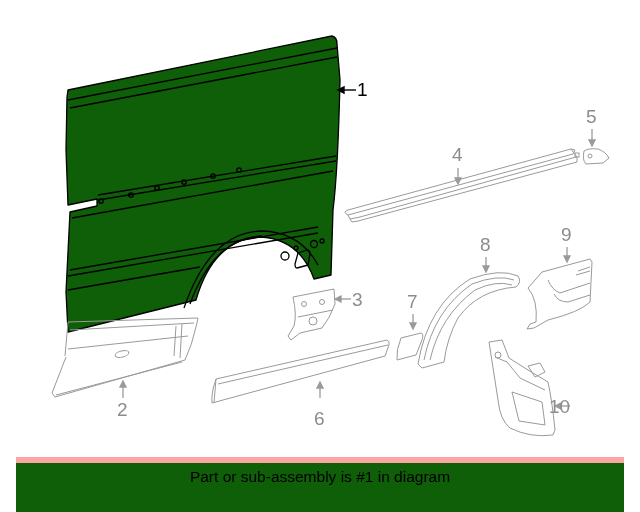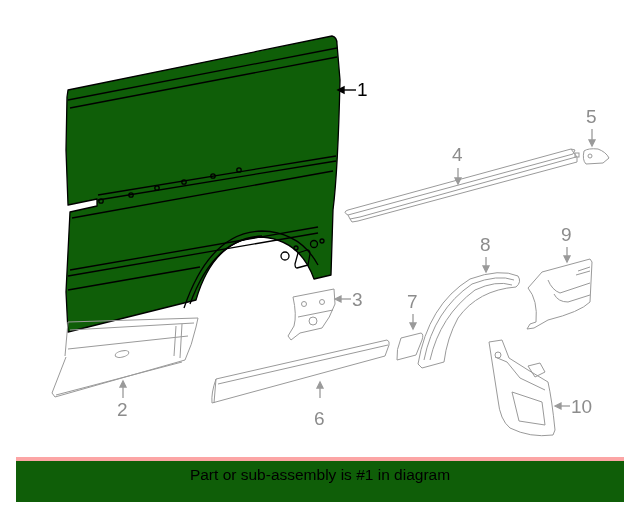--- a/index.html
+++ b/index.html
@@ -1,20 +1,20 @@
 <!DOCTYPE html>
 <html><head>
 <meta charset="utf-8">
 <style>
   html, body { margin: 0; padding: 0; background: #ffffff; }
   body { width: 640px; height: 512px; position: relative; overflow: hidden; font-family: "Liberation Sans", sans-serif; }
   #diagram { position: absolute; left: 0; top: 0; width: 640px; height: 512px; }
   .callout { position: absolute; font-family: "Liberation Sans", sans-serif; font-size: 19px; line-height: 1; color: #8c8c8c; }
   .callout.active { color: #000000; }
-  #banner { position: absolute; left: 16px; top: 457px; width: 608px; height: 45px; background: #0f5e08; color: #000; text-align: center; font-family: "Liberation Sans", sans-serif; font-size: 15.5px; line-height: 17px; padding-top: 5px; box-sizing: border-box; border-top: 4px solid #fca5a5; }
+  #banner { position: absolute; left: 16px; top: 457px; width: 608px; height: 56px; background: #0f5e08; color: #000; text-align: center; font-family: "Liberation Sans", sans-serif; font-size: 15.5px; line-height: 17px; padding-top: 5px; box-sizing: border-box; border-top: 6px solid #fca5a5; }
   #banner div { white-space: nowrap; }
 </style>
 </head>
 <body>
 
 <svg id="diagram" viewBox="0 0 640 512" xmlns="http://www.w3.org/2000/svg">
 
   <g stroke="#000" stroke-width="1.3" stroke-linejoin="round">
     <path fill="#0f5e08" d="M68,90 L332,36 Q337,37 337,44 L340,80 Q338,170 333,210 L331,275 L314,279 Q300,240 262,237 Q214,238 196,300 L68,332 L66,292 L70,212 L97,206 L97,199 L68,205 L66,150 L67,97 Z"></path>
     <path fill="none" d="M68,100 L337,48"></path>
@@ -147,17 +147,17 @@
 
 <span class="callout active" style="left:357px;top:80px;">1</span>
 <span class="callout" style="left:117px;top:400px;">2</span>
 <span class="callout" style="left:352px;top:290px;">3</span>
 <span class="callout" style="left:452px;top:145px;">4</span>
 <span class="callout" style="left:586px;top:107px;">5</span>
 <span class="callout" style="left:314px;top:409px;">6</span>
 <span class="callout" style="left:407px;top:292px;">7</span>
 <span class="callout" style="left:480px;top:235px;">8</span>
 <span class="callout" style="left:561px;top:225px;">9</span>
-<span class="callout" style="left:571px;top:397px;">10</span>
+<span class="callout" style="left:549px;top:397px;">10</span>
 
 <div id="banner">
   <div>Part or sub-assembly is #1 in diagram</div>
 </div>
 
 </body></html>

